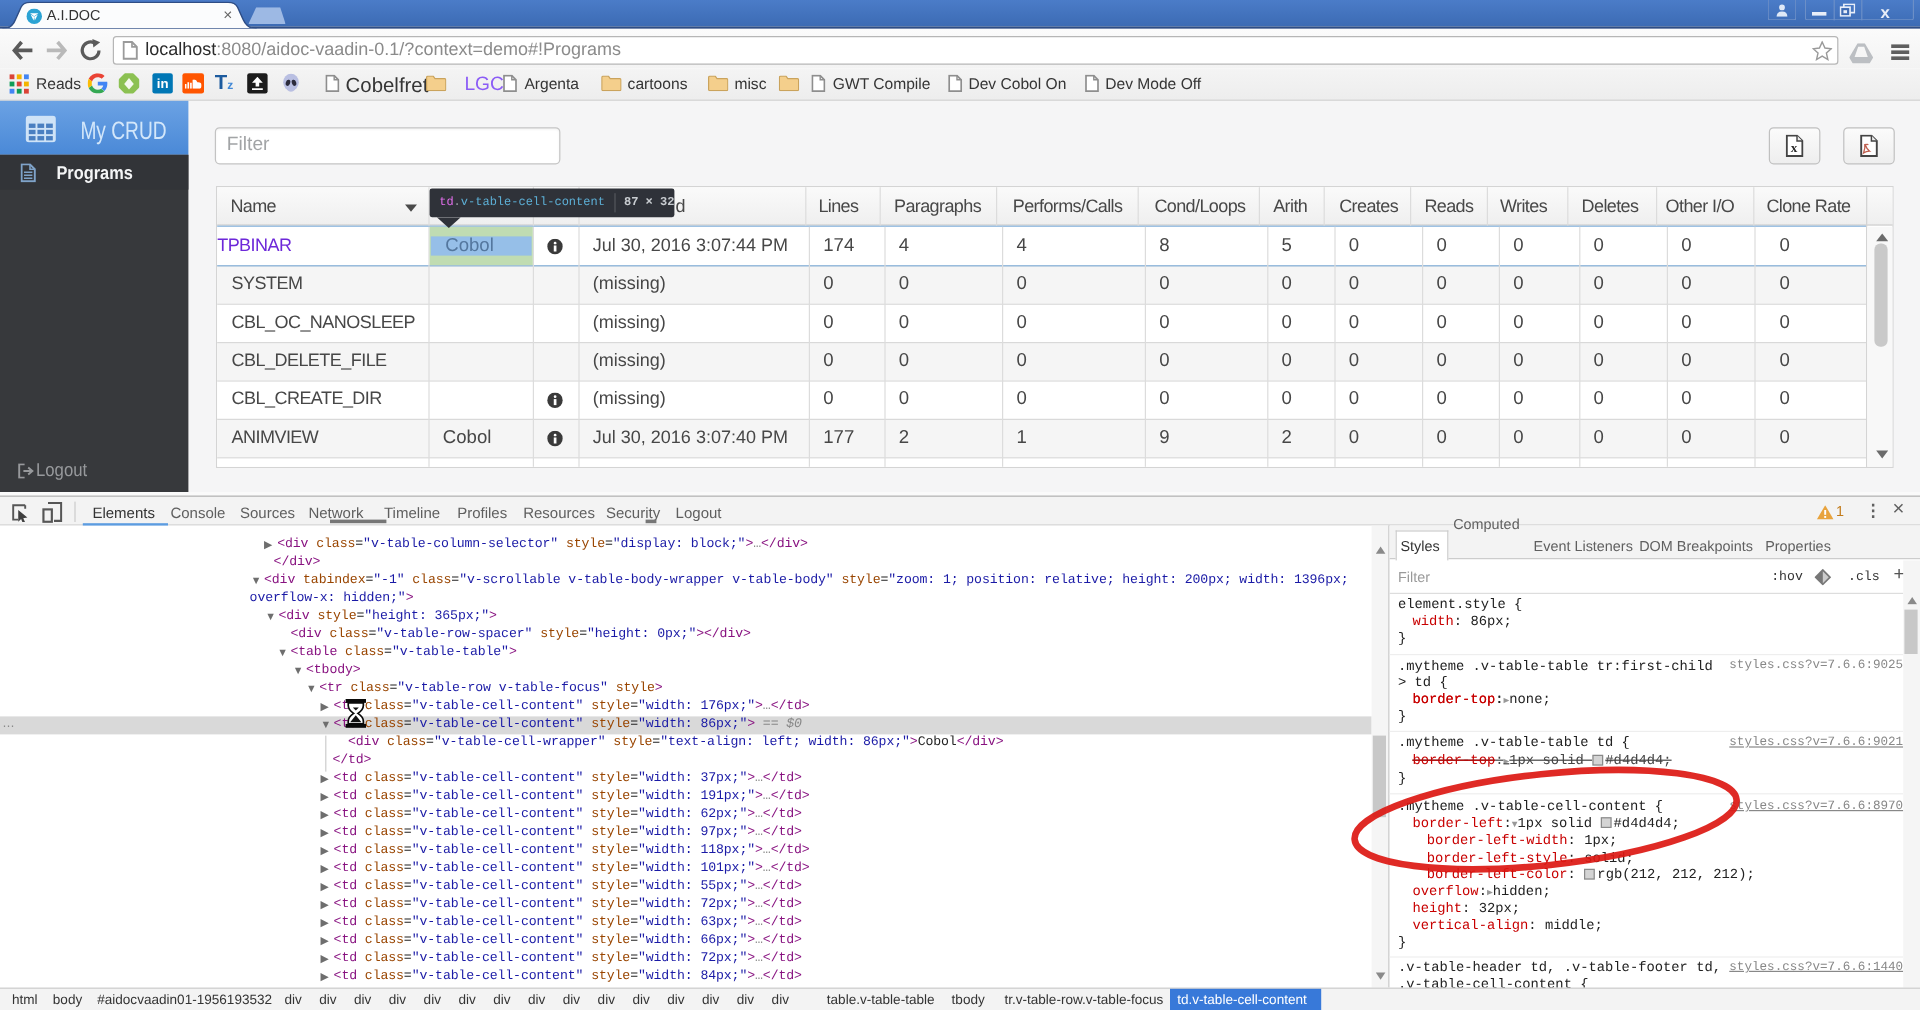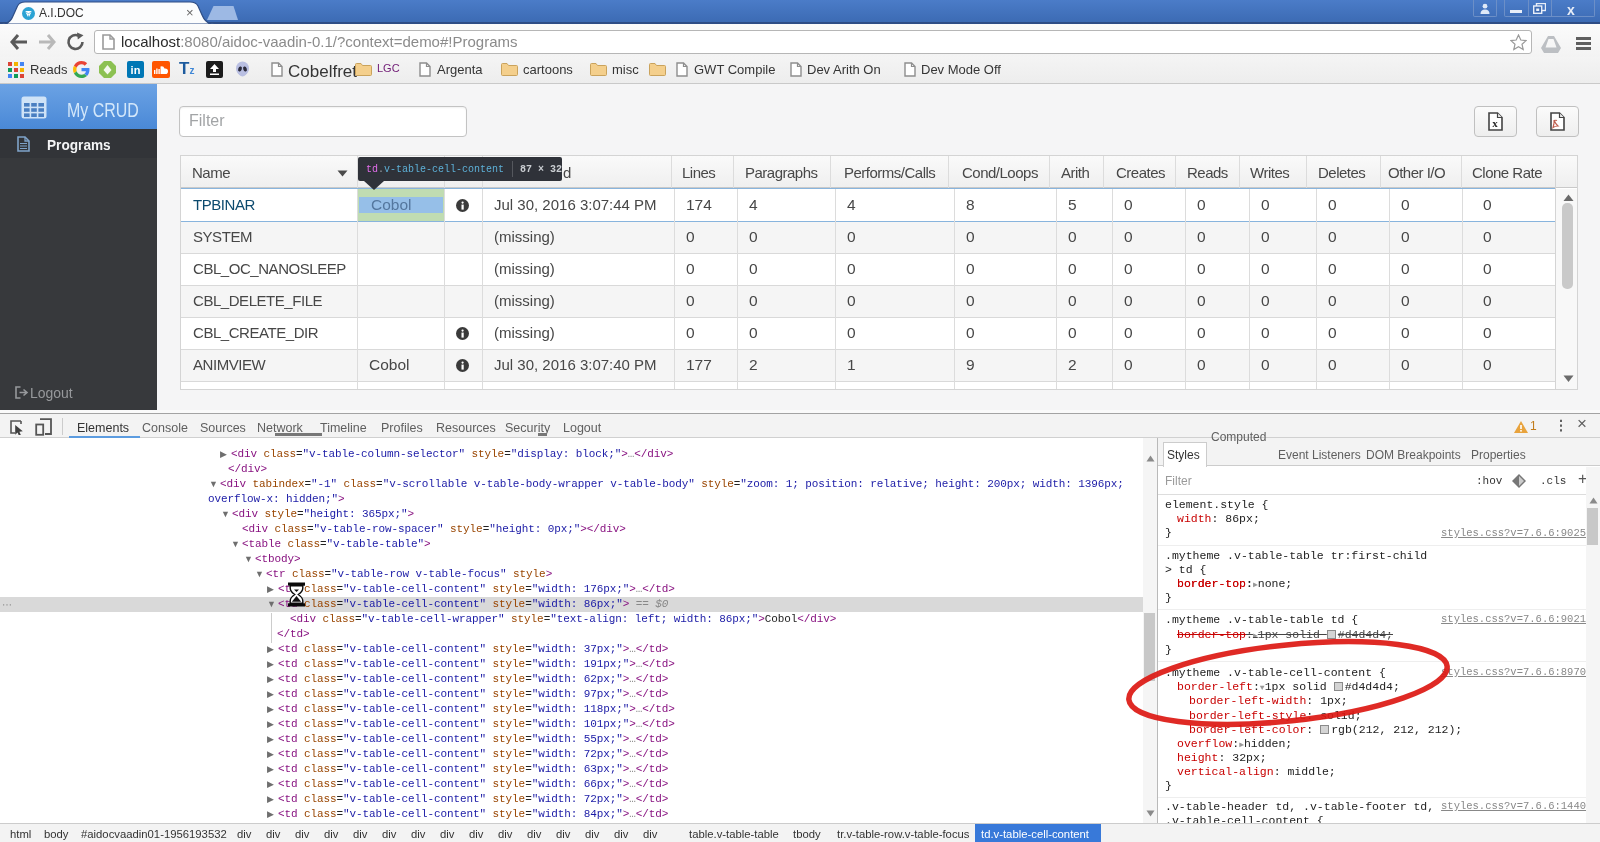--- a/index.html
+++ b/index.html
@@ -111,21 +111,21 @@
 <ellipse cx="11" cy="8" rx="1.8" ry="2.6" fill="#2c2c3c" transform="rotate(-20 11 8)"></ellipse>
 </svg>
 <svg class="ab" style="left:271px;top:62px" width="12" height="15" viewBox="0 0 12 15">
 <path d="M1 1 L7.5 1 L11 4.5 L11 14 L1 14 Z" fill="#fff" stroke="#8e8e8e" stroke-width="1.4"></path>
 <path d="M7.5 1 L7.5 4.5 L11 4.5" fill="none" stroke="#8e8e8e" stroke-width="1.2"></path>
 </svg>
 <div class="ab" style="left:288px;top:62px;font-size:17px;color:#353535">Cobelfret</div>
 <svg class="ab" style="left:355px;top:63px" width="17" height="13" viewBox="0 0 17 13">
 <path d="M0.5 1.5 Q0.5 0.5 1.5 0.5 L6 0.5 L7.5 2.5 L15.5 2.5 Q16.5 2.5 16.5 3.5 L16.5 11.5 Q16.5 12.5 15.5 12.5 L1.5 12.5 Q0.5 12.5 0.5 11.5 Z" fill="#f4cf8c" stroke="#caa35c" stroke-width="1"></path>
 </svg>
-<div class="ab" style="left:377px;top:62px;font-size:11px;color:#701a75">LGC</div>
+<div class="ab" style="left:387px;top:62px;font-size:16px;color:#8b5cf6">LGC</div>
 <svg class="ab" style="left:419px;top:62px" width="12" height="15" viewBox="0 0 12 15">
 <path d="M1 1 L7.5 1 L11 4.5 L11 14 L1 14 Z" fill="#fff" stroke="#8e8e8e" stroke-width="1.4"></path>
 <path d="M7.5 1 L7.5 4.5 L11 4.5" fill="none" stroke="#8e8e8e" stroke-width="1.2"></path>
 </svg>
 <div class="ab" style="left:437px;top:62px;font-size:13px;color:#353535">Argenta</div>
 <svg class="ab" style="left:501px;top:63px" width="17" height="13" viewBox="0 0 17 13">
 <path d="M0.5 1.5 Q0.5 0.5 1.5 0.5 L6 0.5 L7.5 2.5 L15.5 2.5 Q16.5 2.5 16.5 3.5 L16.5 11.5 Q16.5 12.5 15.5 12.5 L1.5 12.5 Q0.5 12.5 0.5 11.5 Z" fill="#f4cf8c" stroke="#caa35c" stroke-width="1"></path>
 </svg>
 <div class="ab" style="left:523px;top:62px;font-size:13px;color:#353535">cartoons</div>
 <svg class="ab" style="left:590px;top:63px" width="17" height="13" viewBox="0 0 17 13">
@@ -137,21 +137,21 @@
 </svg>
 <svg class="ab" style="left:676px;top:62px" width="12" height="15" viewBox="0 0 12 15">
 <path d="M1 1 L7.5 1 L11 4.5 L11 14 L1 14 Z" fill="#fff" stroke="#8e8e8e" stroke-width="1.4"></path>
 <path d="M7.5 1 L7.5 4.5 L11 4.5" fill="none" stroke="#8e8e8e" stroke-width="1.2"></path>
 </svg>
 <div class="ab" style="left:694px;top:62px;font-size:13px;color:#353535">GWT Compile</div>
 <svg class="ab" style="left:790px;top:62px" width="12" height="15" viewBox="0 0 12 15">
 <path d="M1 1 L7.5 1 L11 4.5 L11 14 L1 14 Z" fill="#fff" stroke="#8e8e8e" stroke-width="1.4"></path>
 <path d="M7.5 1 L7.5 4.5 L11 4.5" fill="none" stroke="#8e8e8e" stroke-width="1.2"></path>
 </svg>
-<div class="ab" style="left:807px;top:62px;font-size:13px;color:#353535">Dev Arith On</div>
+<div class="ab" style="left:807px;top:62px;font-size:13px;color:#353535">Dev Cobol On</div>
 <svg class="ab" style="left:904px;top:62px" width="12" height="15" viewBox="0 0 12 15">
 <path d="M1 1 L7.5 1 L11 4.5 L11 14 L1 14 Z" fill="#fff" stroke="#8e8e8e" stroke-width="1.4"></path>
 <path d="M7.5 1 L7.5 4.5 L11 4.5" fill="none" stroke="#8e8e8e" stroke-width="1.2"></path>
 </svg>
 <div class="ab" style="left:921px;top:62px;font-size:13px;color:#353535">Dev Mode Off</div>
 <div class="ab" style="left:0;top:84px;width:1600px;height:326px;background:#f5f5f6"></div>
 <div class="ab" style="left:0;top:410px;width:1600px;height:3px;background:#fafafa"></div>
 <div class="ab" style="left:0;top:84px;width:157px;height:45px;background:linear-gradient(#6ba2e4,#4a89d7)"></div>
 <div class="ab" style="left:0;top:129px;width:157px;height:281px;background:#37393c"></div>
 <div class="ab" style="left:0;top:129px;width:157px;height:29px;background:#323438"></div>
@@ -250,21 +250,21 @@
 <div class="ab" style="left:1116px;top:164px;font-size:15px;letter-spacing:-0.5px;color:#484848">Creates</div>
 <div class="ab" style="left:1187px;top:164px;font-size:15px;letter-spacing:-0.5px;color:#484848">Reads</div>
 <div class="ab" style="left:1250px;top:164px;font-size:15px;letter-spacing:-0.5px;color:#484848">Writes</div>
 <div class="ab" style="left:1318px;top:164px;font-size:15px;letter-spacing:-0.5px;color:#484848">Deletes</div>
 <div class="ab" style="left:1388px;top:164px;font-size:15px;letter-spacing:-0.5px;color:#484848">Other I/O</div>
 <div class="ab" style="left:1472px;top:164px;font-size:15px;letter-spacing:-0.5px;color:#484848">Clone Rate</div>
 <div class="ab" style="left:563px;top:164px;font-size:15px;color:#484848">d</div>
 <svg class="ab" style="left:337px;top:170px" width="11" height="7" viewBox="0 0 11 7">
 <path d="M0.5 0.5 L10.5 0.5 L5.5 6.5 Z" fill="#4a4a4a"></path>
   </svg>
-<div class="ab" style="left:193px;top:189px;height:32px;line-height:32px;font-size:15px;letter-spacing:-0.45px;color:#0c4a6e;white-space:nowrap">TPBINAR</div>
+<div class="ab" style="left:181px;top:189px;height:32px;line-height:32px;font-size:15px;letter-spacing:-0.45px;color:#6d28d9;white-space:nowrap">TPBINAR</div>
 <div class="ab" style="left:193px;top:221px;height:32px;line-height:32px;font-size:15px;letter-spacing:-0.45px;color:#474747;white-space:nowrap">SYSTEM</div>
 <div class="ab" style="left:193px;top:253px;height:32px;line-height:32px;font-size:15px;letter-spacing:-0.45px;color:#474747;white-space:nowrap">CBL_OC_NANOSLEEP</div>
 <div class="ab" style="left:193px;top:285px;height:32px;line-height:32px;font-size:15px;letter-spacing:-0.45px;color:#474747;white-space:nowrap">CBL_DELETE_FILE</div>
 <div class="ab" style="left:193px;top:317px;height:32px;line-height:32px;font-size:15px;letter-spacing:-0.45px;color:#474747;white-space:nowrap">CBL_CREATE_DIR</div>
 <div class="ab" style="left:193px;top:349px;height:32px;line-height:32px;font-size:15px;letter-spacing:-0.45px;color:#474747;white-space:nowrap">ANIMVIEW</div>
 <div class="ab" style="left:494px;top:189px;height:32px;line-height:32px;font-size:15px;letter-spacing:0;color:#474747;white-space:nowrap">Jul 30, 2016 3:07:44 PM</div>
 <div class="ab" style="left:686px;top:189px;height:32px;line-height:32px;font-size:15.5px;letter-spacing:0;color:#474747;white-space:nowrap">174</div>
 <div class="ab" style="left:749px;top:189px;height:32px;line-height:32px;font-size:15.5px;letter-spacing:0;color:#474747;white-space:nowrap">4</div>
 <div class="ab" style="left:847px;top:189px;height:32px;line-height:32px;font-size:15.5px;letter-spacing:0;color:#474747;white-space:nowrap">4</div>
 <div class="ab" style="left:966px;top:189px;height:32px;line-height:32px;font-size:15.5px;letter-spacing:0;color:#474747;white-space:nowrap">8</div>
@@ -482,21 +482,21 @@
     <path d="M7 2 L12 7 L7 12 Z" fill="#ccc"></path>
 </svg>
 <div class="ab mono" style="left:1540px;top:475px;font-size:11px;color:#333">.cls</div>
 <div class="ab" style="left:1578px;top:470px;font-size:16px;color:#555">+</div>
 <div class="ab" style="left:1158px;top:494px;width:428px;height:1px;background:#ddd"></div>
 <div class="sline" style="left:1165px;top:498px">element.style {</div>
 <div class="sline" style="left:1177px;top:512px"><span class="prop">width</span>: 86px;</div>
 <div class="sline" style="left:1165px;top:526px">}</div>
 <div class="ab" style="left:1158px;top:545px;width:428px;height:1px;background:#eee"></div>
 <div class="sline" style="left:1165px;top:549px">.mytheme .v-table-table tr:first-child</div>
-<div class="ab mono" style="left:1586px;top:527px;font-size:10.5px;color:#888;text-decoration:underline;transform:translateX(-100%);white-space:pre">styles.css?v=7.6.6:9025</div>
+<div class="ab mono" style="left:1586px;top:549px;font-size:10.5px;color:#888;transform:translateX(-100%);white-space:pre">styles.css?v=7.6.6:9025</div>
 <div class="sline" style="left:1165px;top:563px">&gt; td {</div>
 <div class="sline" style="left:1177px;top:577px"><span class="prop">border-top</span>:<span class="raw"></span></div>
 <div class="sline" style="left:1177px;top:577px"><span class="prop">border-top</span>:<span style="color:#999;font-size:8px">▶</span>none;</div>
 <div class="sline" style="left:1165px;top:591px">}</div>
 <div class="ab" style="left:1158px;top:609px;width:428px;height:1px;background:#eee"></div>
 <div class="sline" style="left:1165px;top:613px">.mytheme .v-table-table td {</div>
 <div class="ab mono" style="left:1586px;top:613px;font-size:10.5px;color:#888;text-decoration:underline;transform:translateX(-100%);white-space:pre">styles.css?v=7.6.6:9021</div>
 <div class="sline" style="left:1177px;top:628px;text-decoration:line-through;color:#444"><span class="prop" style="text-decoration:line-through">border-top</span>:<span style="color:#999;font-size:8px">▶</span>1px solid <span class="swatch"></span>#d4d4d4;</div>
 <div class="sline" style="left:1165px;top:643px">}</div>
 <div class="ab" style="left:1158px;top:661px;width:428px;height:1px;background:#eee"></div>

